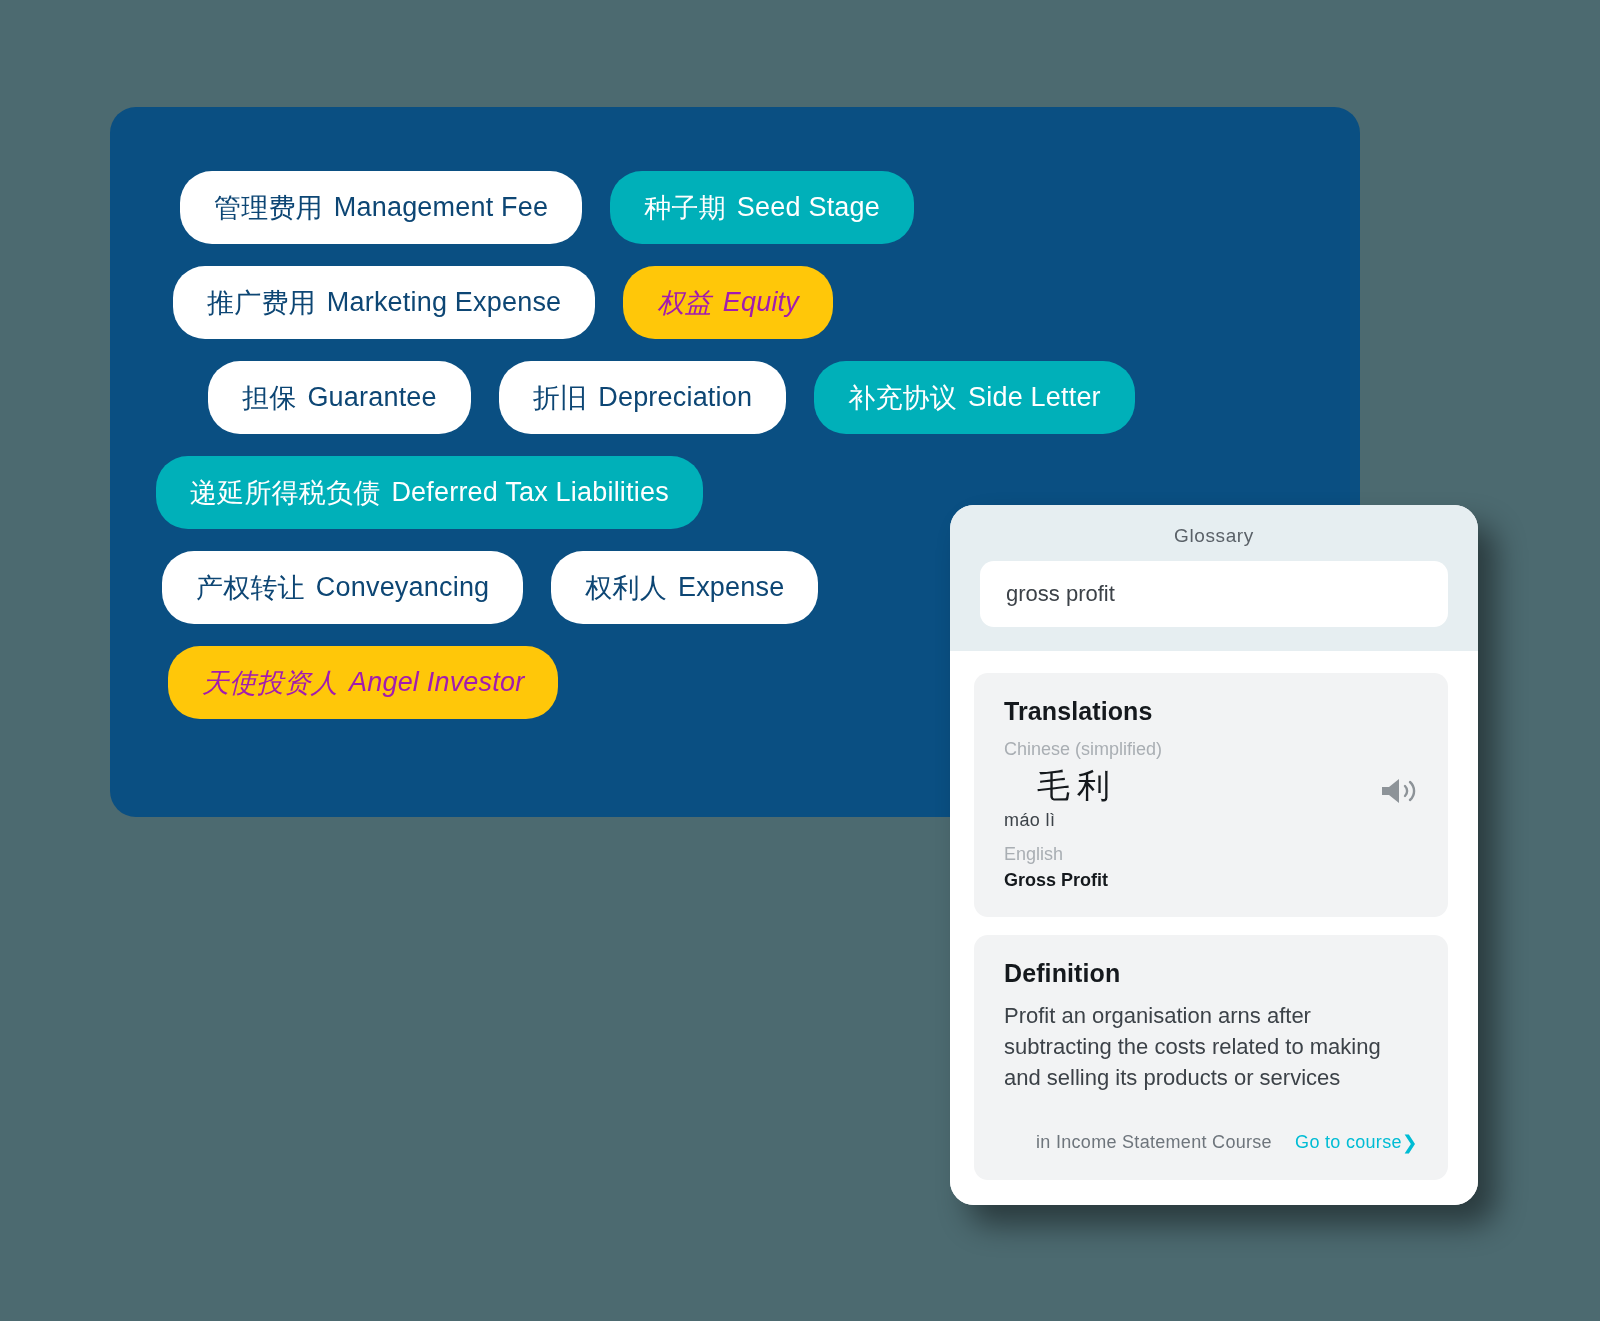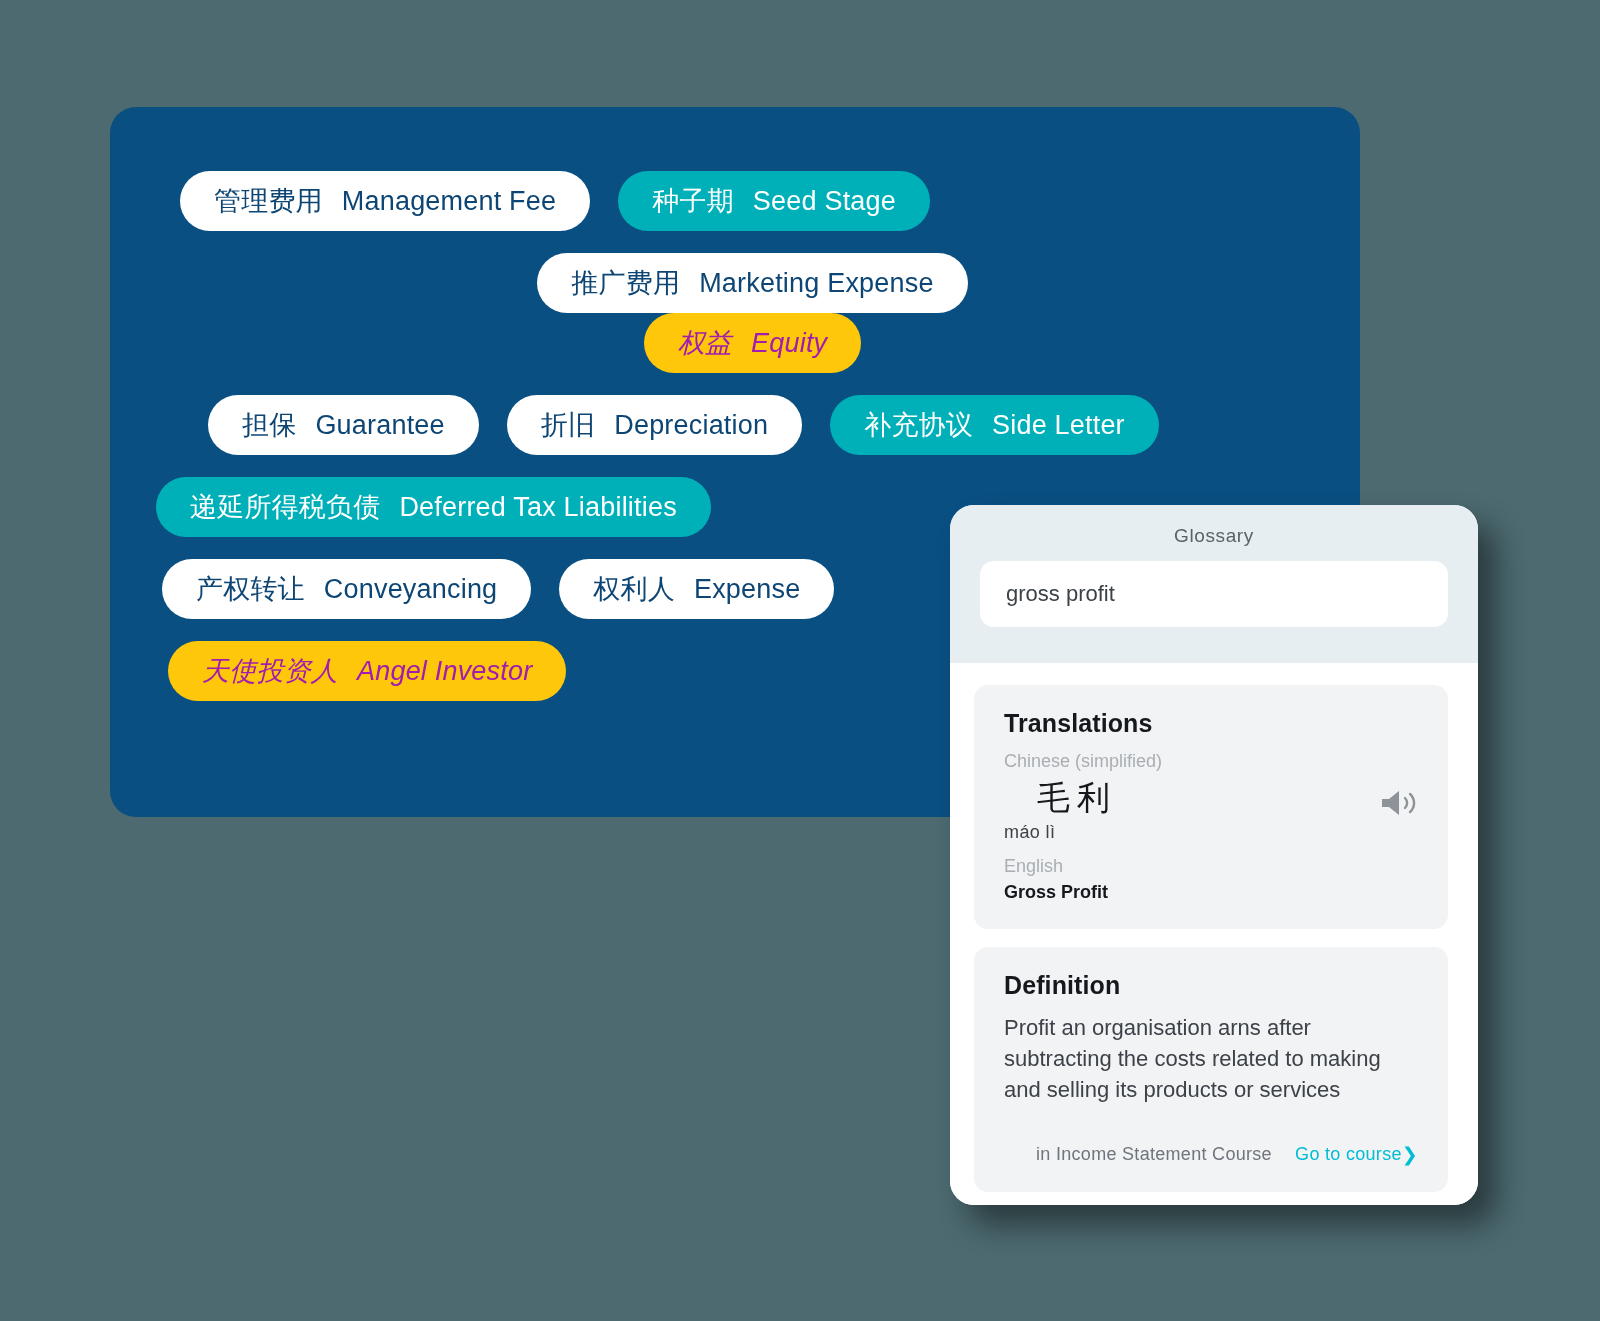--- a/index.html
+++ b/index.html
@@ -28,39 +28,38 @@
     box-sizing: border-box;
     padding: 64px 0 0 0;
   }
 
   .pill-row {
     display: flex;
     align-items: center;
     margin-bottom: 22px;
   }
   .pill-row.r1 { padding-left: 70px; }
-  .pill-row.r2 { padding-left: 63px; flex-direction: column; }
+  .pill-row.r2 { padding-left: 63px; }
   .pill-row.r3 { padding-left: 98px; }
   .pill-row.r4 { padding-left: 46px; }
   .pill-row.r5 { padding-left: 52px; }
   .pill-row.r6 { padding-left: 58px; }
 
   .pill {
     display: inline-flex;
     align-items: center;
     justify-content: space-between;
-    height: 60px;
+    height: 73px;
     padding: 0 34px;
     border-radius: 32px;
     font-size: 27px;
     letter-spacing: 0.2px;
     white-space: nowrap;
     margin-right: 28px;
     box-sizing: border-box;
-    gap: 8px;
   }
   .pill .zh { margin-right: 11px; }
   .pill.white { background: #ffffff; color: #0d4674; }
   .pill.teal  { background: #00b0b9; color: #ffffff; }
   .pill.amber { background: #ffc709; color: #a21caf; font-style: italic; }
 
   
   #glossary-panel {
     position: absolute;
     left: 950px;
@@ -70,21 +69,21 @@
     background: #ffffff;
     border-radius: 24px;
     box-shadow: 18px 20px 30px rgba(0,0,0,0.45);
     overflow: hidden;
     display: flex;
     flex-direction: column;
   }
 
   #glossary-header {
     background: #e6eef1;
-    padding: 20px 30px 36px 30px;
+    padding: 20px 30px 24px 30px;
   }
   #panel-title {
     text-align: center;
     font-size: 19px;
     color: #5a6168;
     letter-spacing: 0.6px;
     margin-bottom: 14px;
   }
   #search-input {
     width: 100%;

